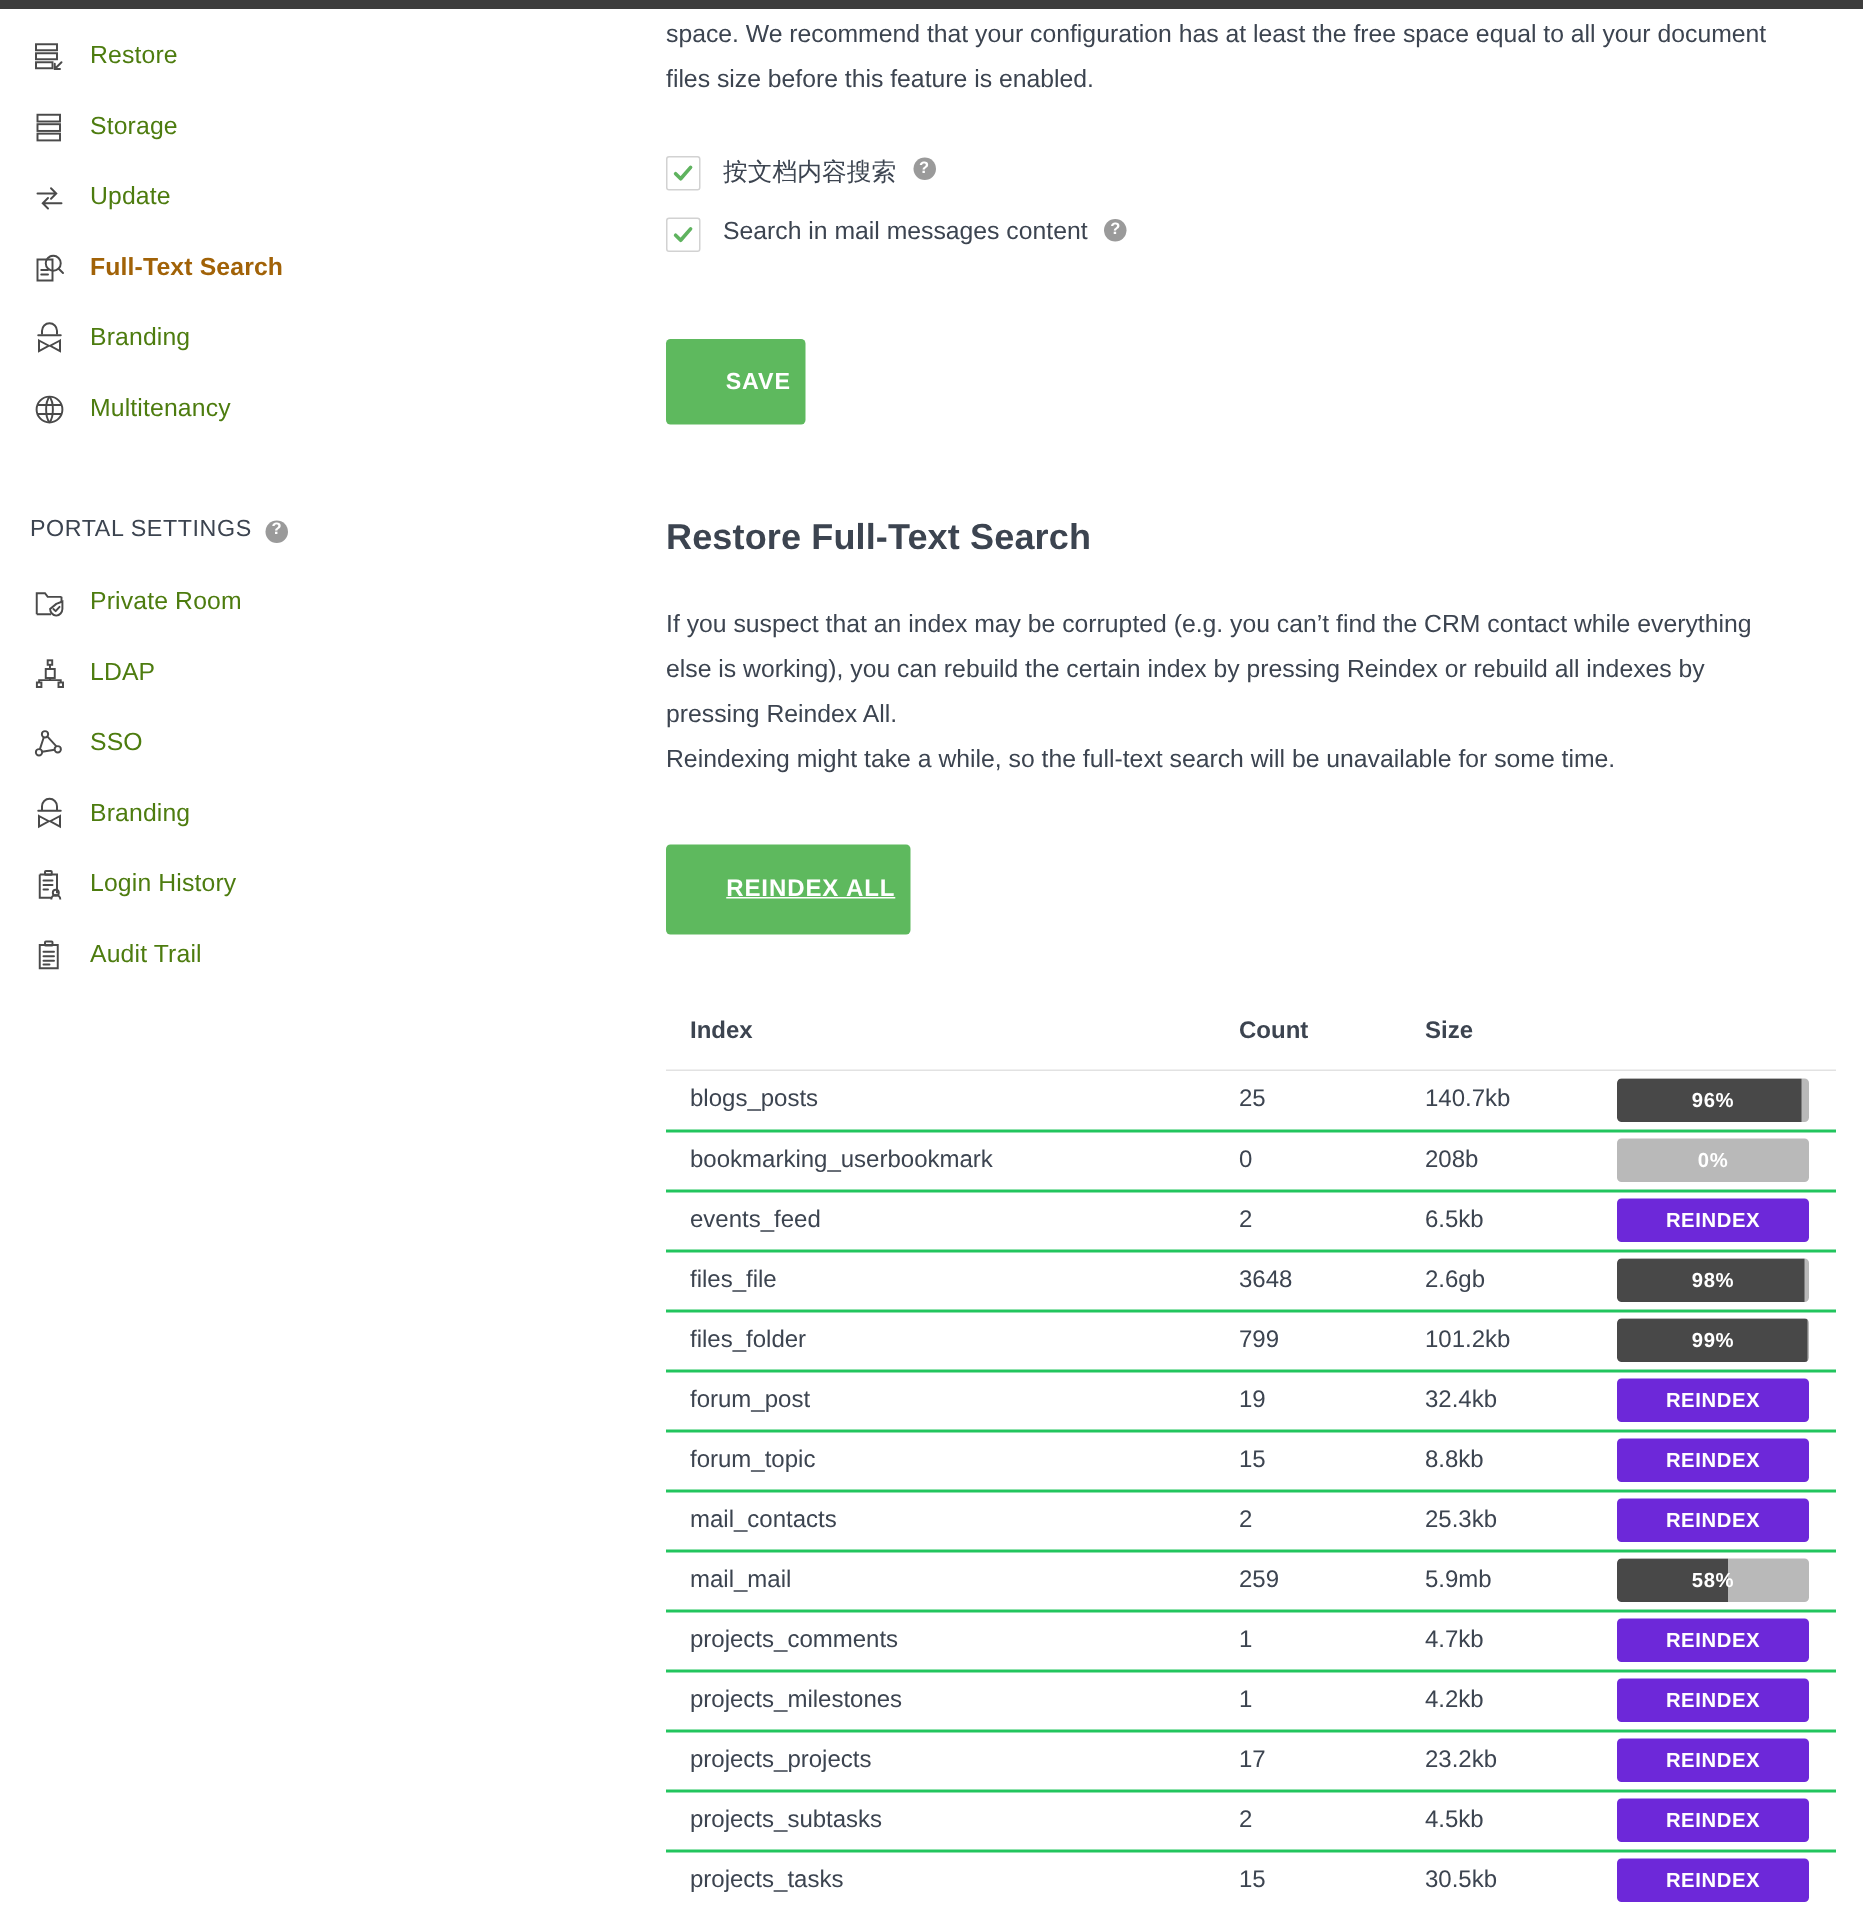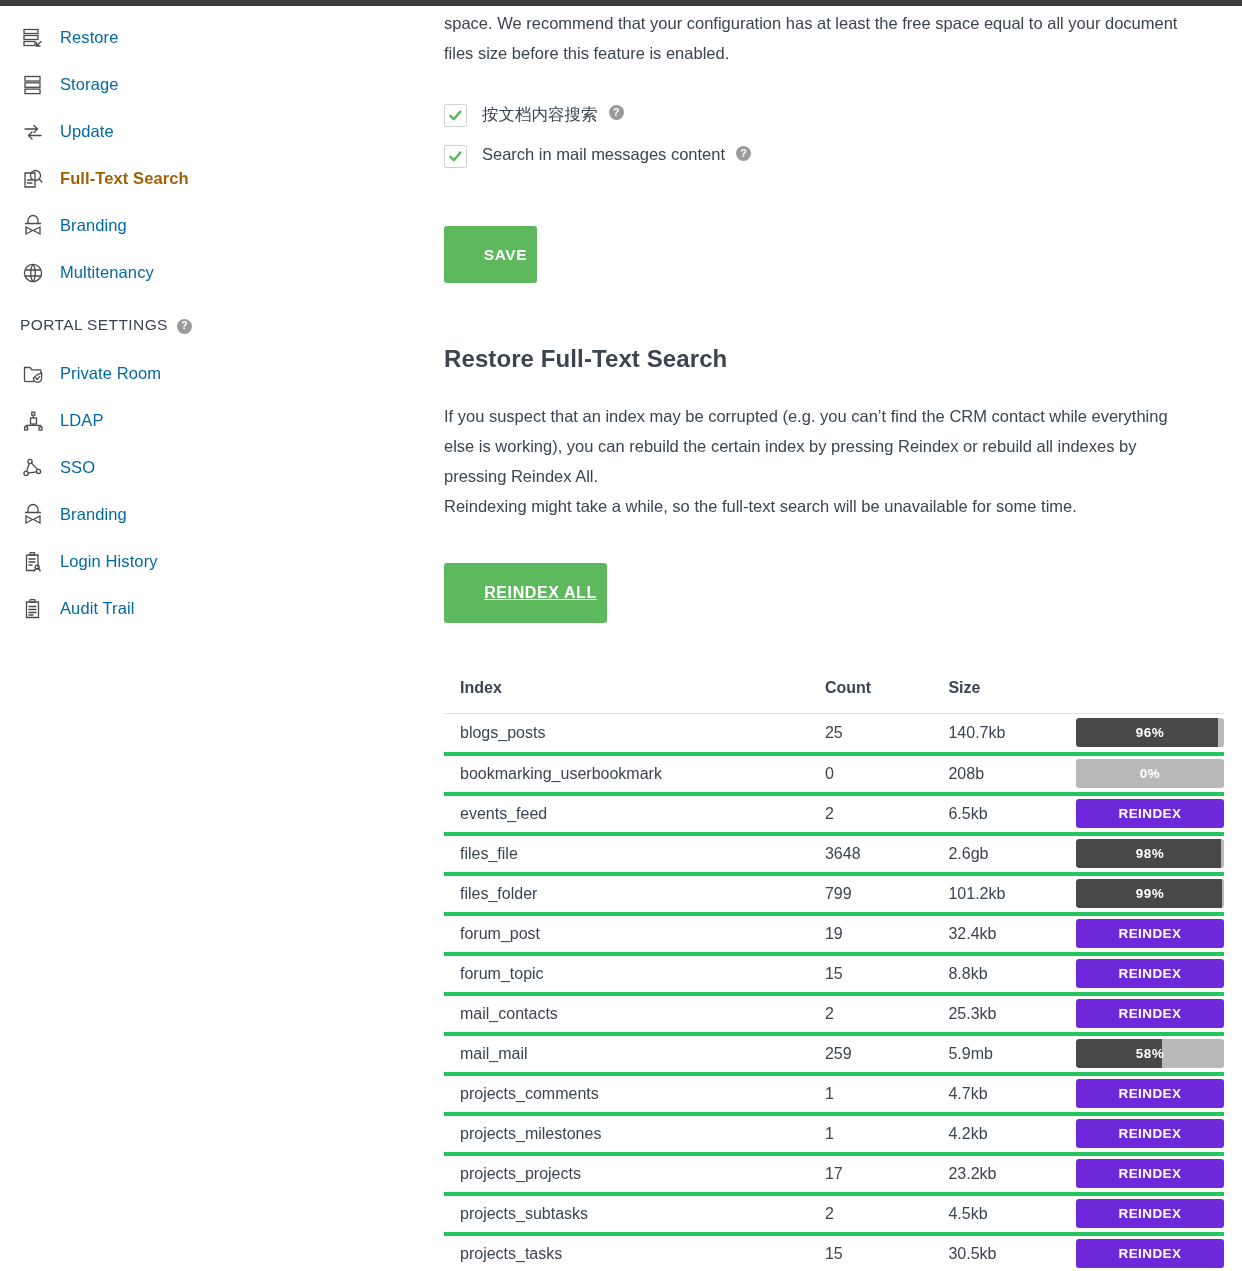--- a/index.html
+++ b/index.html
@@ -41,34 +41,34 @@
     width: 26px; height: 26px;
     flex: 0 0 26px;
     margin-right: 14px;
     display: flex;
     align-items: center;
     justify-content: center;
   }
   .nav-icon svg { display: block; }
   .nav-label {
     font-size: 16.5px;
-    color: #0369a1;
+    color: #4d7c0f;
     letter-spacing: .1px;
     white-space: nowrap;
   }
   .nav-item.active .nav-label {
     color: #a16207;
     font-weight: bold;
   }
 
   .section-head {
     display: flex;
     align-items: center;
     padding-left: 20px;
-    margin-top: 16px;
+    margin-top: 44px;
     margin-bottom: 12px;
     height: 26px;
   }
   .section-title {
     font-size: 15.5px;
     color: #3c4450;
     letter-spacing: .4px;
   }
 
   
@@ -188,35 +188,35 @@
     font-weight: bold;
     color: #3c4450;
     padding: 0 0 16px 0;
     border-bottom: 1px solid #e2e2e2;
   }
   .idx-table td {
     font-size: 16px;
     color: #3c4450;
     height: 40px;
     padding: 0;
-    border-bottom: 4px solid #22c55e;
+    border-bottom: 2px solid #22c55e;
     vertical-align: middle;
   }
   .col-index { width: 382px; padding-left: 16px !important; }
   .col-count { width: 124px; }
   .col-size  { width: 128px; }
   .col-act   { width: 146px; }
   th.col-index { padding-left: 16px; }
 
   .act-cell { padding-right: 0 !important; }
 
   
   .bar {
     position: relative;
-    width: 148px; height: 29px;
+    width: 128px; height: 29px;
     background: #b9b9b9;
     border-radius: 3px;
     overflow: hidden;
     cursor: pointer;
   }
   .bar-fill {
     position: absolute;
     top: 0; left: 0; bottom: 0;
     background: #484848;
     border-radius: 3px 0 0 3px;

